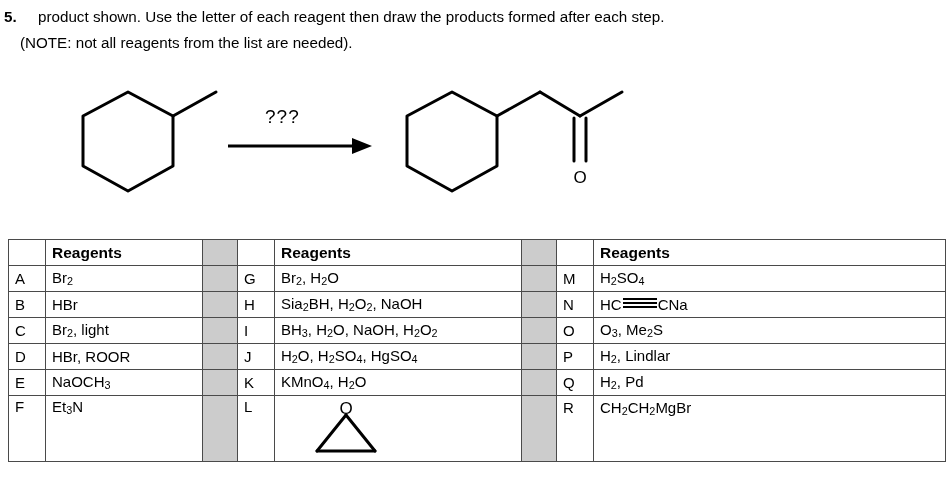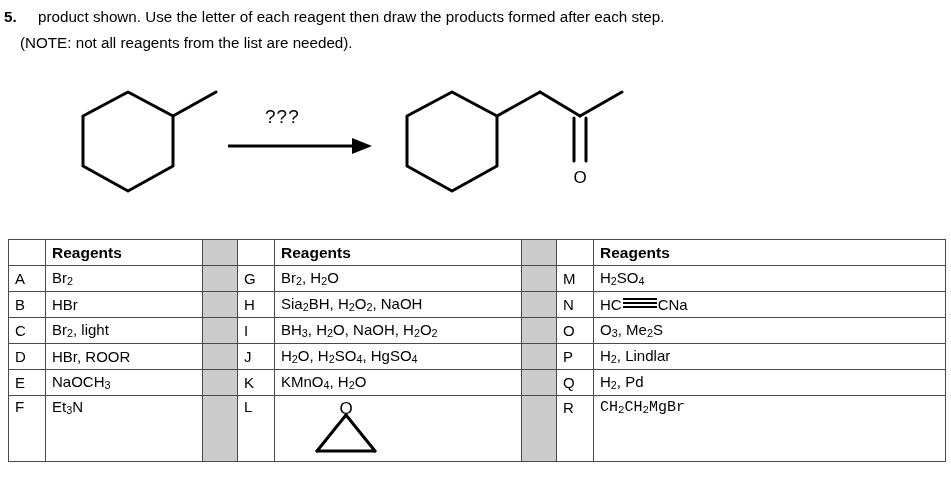--- a/index.html
+++ b/index.html
@@ -242,16 +242,16 @@
           <g fill="none" stroke="#000" stroke-width="3" stroke-linecap="round" stroke-linejoin="round">
             <line x1="43" y1="16" x2="14" y2="52"></line>
             <line x1="43" y1="16" x2="72" y2="52"></line>
             <line x1="14" y1="52" x2="72" y2="52"></line>
           </g>
           <text x="43" y="15" text-anchor="middle" font-size="17" font-family="Liberation Sans, sans-serif" fill="#000">O</text>
         </svg>
       </td>
       <td class="col-gap"></td>
       <td class="col-letter" style="vertical-align:top;padding-top:3px;">R</td>
-      <td style="vertical-align:top;padding-top:3px;font-family:Liberation Mono, monospace;">CH<sub>2</sub>CH<sub>2</sub>MgBr</td>
+      <td style="vertical-align:top;padding-top:3px;">CH<sub>2</sub>CH<sub>2</sub>MgBr</td>
     </tr>
   </tbody>
 </table>
 
 </body></html>

